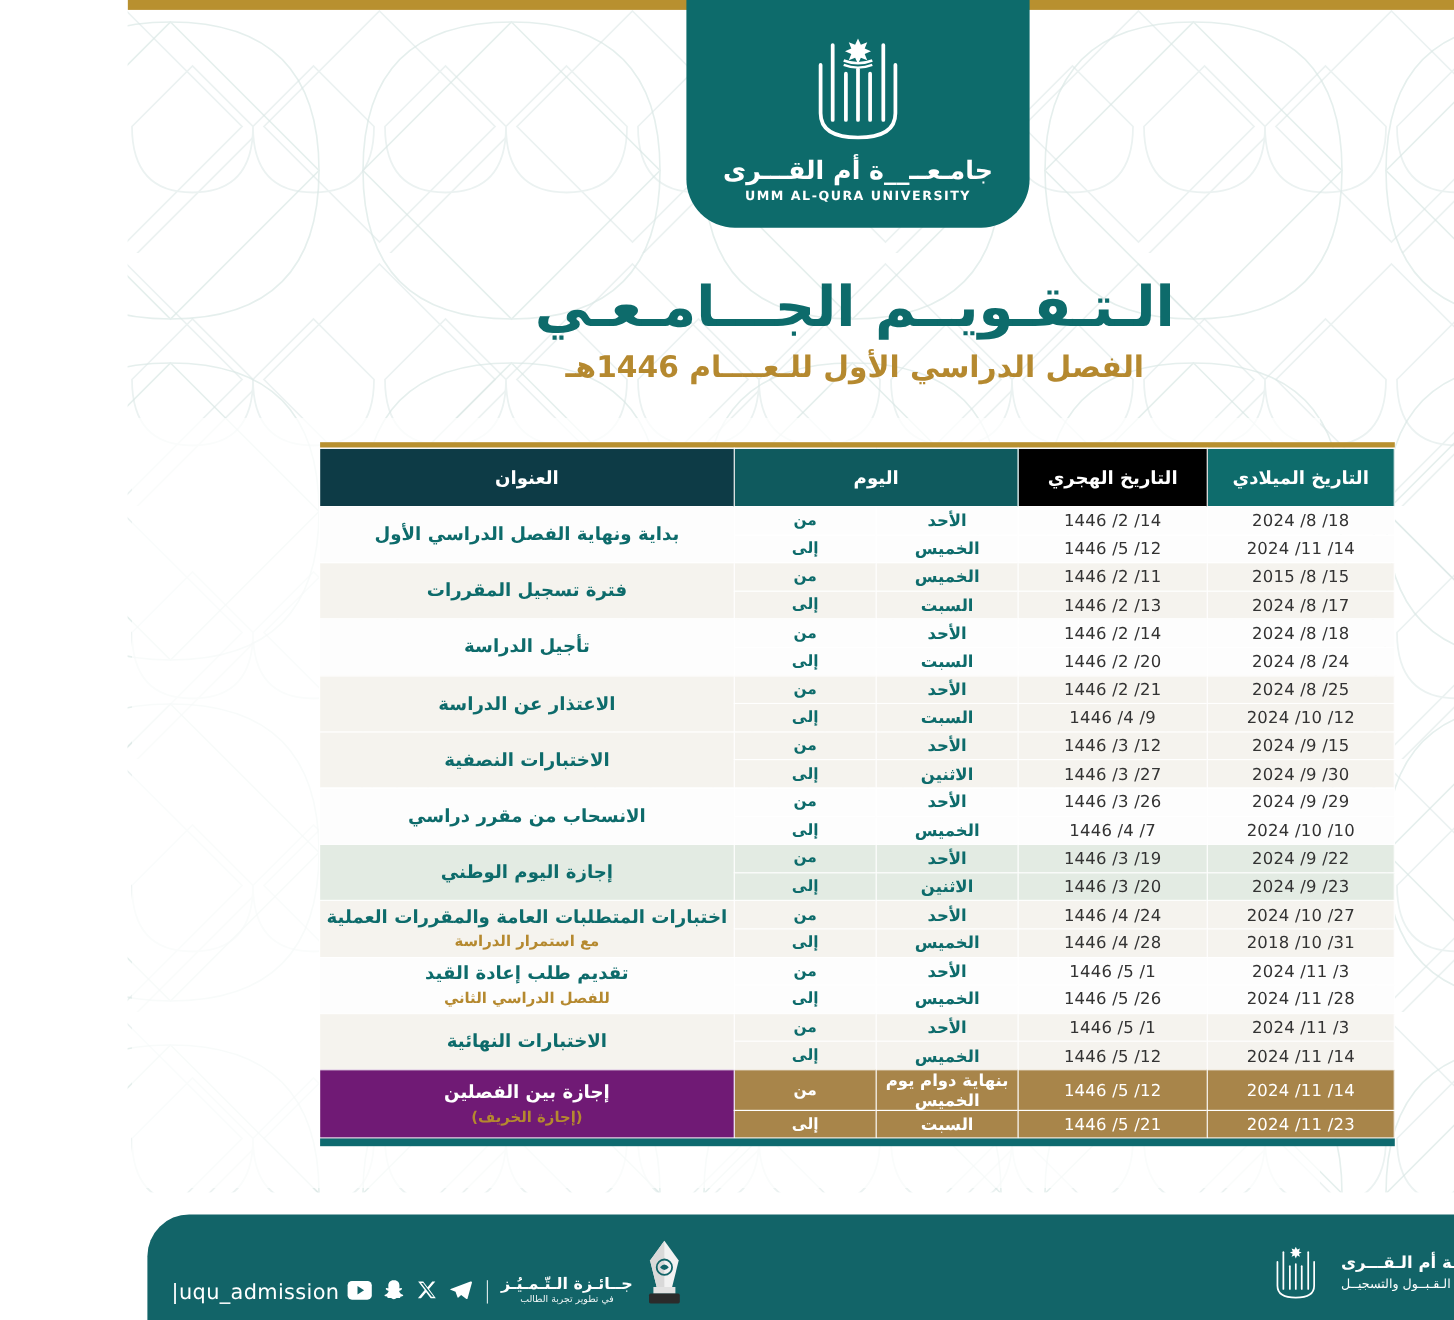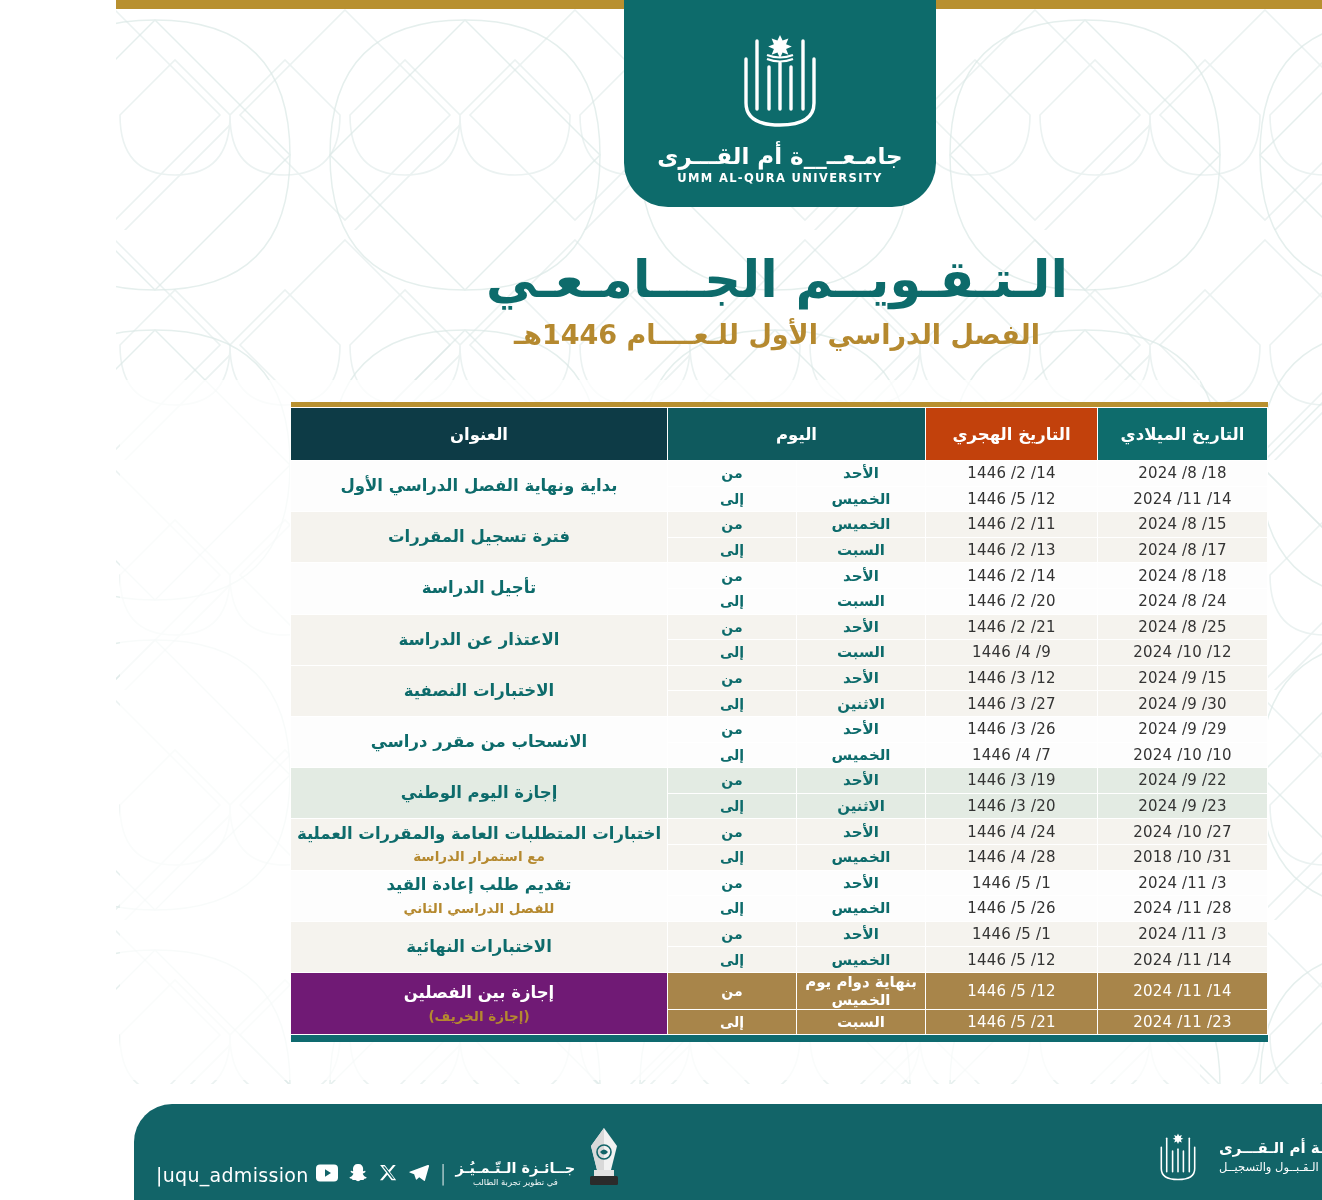--- a/index.html
+++ b/index.html
@@ -124,21 +124,21 @@
 
   thead th {
     height: 53px;
     color: #ffffff;
     font-size: 16.5px;
     font-weight: 700;
     text-align: center;
     border-bottom: none;
   }
   th.h-greg  { background: #0e6c6c; width: 170px; }
-  th.h-hijri { background: #c2410c; width: 172px; }
+  th.h-hijri { background: #000000; width: 172px; }
   th.h-day   { background: #0f5a5e; width: 258px; }
   th.h-title { background: #0d3b46; width: 377px; }
 
   td.c-greg, td.c-hijri {
     text-align: center;
     font-size: 15px;
     color: #333333;
     height: 25.6px;
     letter-spacing: .2px;
     direction: ltr;
@@ -347,21 +347,21 @@
             <td class="c-fromto">من</td>
             <td class="c-title" rowspan="2"><span>بداية ونهاية الفصل الدراسي الأول</span></td>
           </tr>
           <tr class="tint-a">
             <td class="c-greg">2024 /11 /14</td>
             <td class="c-hijri">1446 /5 /12</td>
             <td class="c-day">الخميس</td>
             <td class="c-fromto">إلى</td>
           </tr>
           <tr class="tint-b">
-            <td class="c-greg">2024 /8 /15</td>
+            <td class="c-greg">2015 /8 /15</td>
             <td class="c-hijri">1446 /2 /11</td>
             <td class="c-day">الخميس</td>
             <td class="c-fromto">من</td>
             <td class="c-title" rowspan="2"><span>فترة تسجيل المقررات</span></td>
           </tr>
           <tr class="tint-b">
             <td class="c-greg">2024 /8 /17</td>
             <td class="c-hijri">1446 /2 /13</td>
             <td class="c-day">السبت</td>
             <td class="c-fromto">إلى</td>

